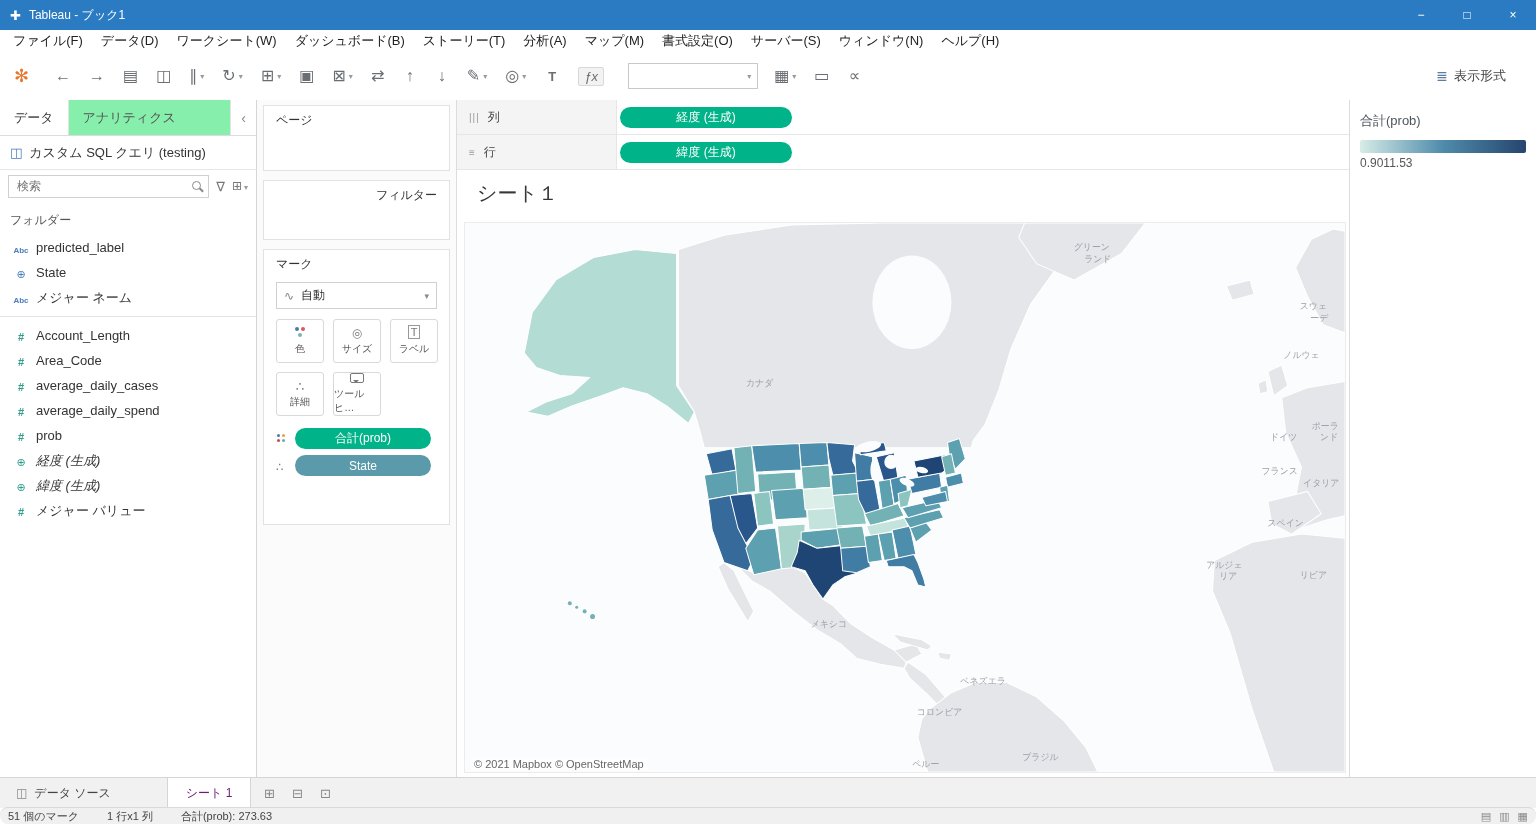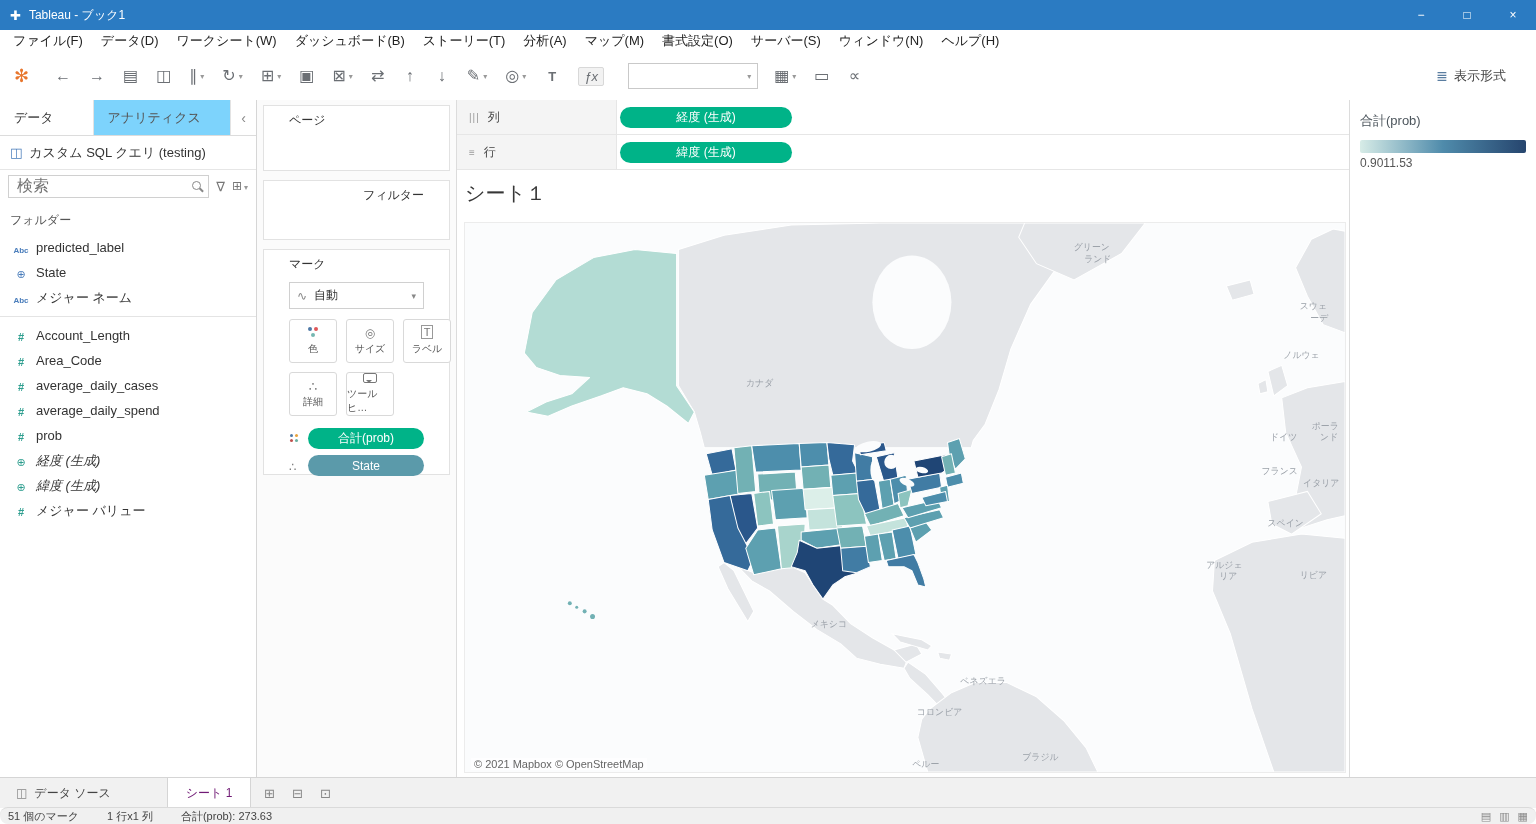--- a/index.html
+++ b/index.html
@@ -28,51 +28,51 @@
   .tb-item[data-name="show-mark-labels-icon"]{border:1px solid transparent;font-size:13px;font-weight:bold;}
   .showme{margin-left:auto;display:flex;align-items:center;gap:6px;font-size:13px;color:#444;padding-right:16px;}
   .showme .showme-icon{color:#5a7da0;font-size:14px;}
   
   .main{position:absolute;top:100px;left:0;right:0;bottom:46px;display:flex;}
   
   .left-panel{width:256px;border-right:1px solid #d6d6d6;display:flex;flex-direction:column;background:#fff;}
   .side-tabs{display:flex;height:35px;border-bottom:1px solid #dcdcdc;align-items:stretch;}
   .side-tab{display:flex;align-items:center;padding:0 14px;font-size:13px;color:#333;}
   .side-tab.active{background:#fff;font-weight:400;}
-  .side-tab.inactive{background:#7dd3fc;border-left:1px solid #e3e3e3;border-right:1px solid #e3e3e3;color:#555;flex:1;margin-left:25px;}
+  .side-tab.inactive{background:#86efac;border-left:1px solid #e3e3e3;border-right:1px solid #e3e3e3;color:#555;flex:1;}
   .side-collapse{margin-left:auto;display:flex;align-items:center;padding:0 10px;color:#888;font-size:14px;}
   .datasource-row{height:33px;display:flex;align-items:center;gap:7px;padding:0 10px;border-bottom:1px solid #e6e6e6;font-size:13px;color:#333;white-space:nowrap;}
   .ds-icon{color:#4a7dbb;font-size:13px;}
   .search-row{height:32px;display:flex;align-items:center;padding:0 8px;gap:7px;}
   .search-wrap{position:relative;flex:1;}
-  .search-wrap input{width:100%;box-sizing:border-box;height:23px;border:1px solid #d0d0d0;padding:0 22px 0 8px;font-size:16px;font-family:inherit;color:#333;outline:none;}
+  .search-wrap input{width:100%;box-sizing:border-box;height:23px;border:1px solid #d0d0d0;padding:0 22px 0 8px;font-size:12px;font-family:inherit;color:#333;outline:none;}
   .mag{position:absolute;right:8px;top:6px;width:7px;height:7px;border:1.4px solid #8a8a8a;border-radius:50%;}
   .mag::after{content:"";position:absolute;left:6px;top:7px;width:5px;height:1.6px;background:#8a8a8a;transform:rotate(45deg);}
   .funnel-icon{color:#777;font-size:13px;}
   .viewsel-icon{color:#777;font-size:12px;}
   .viewsel-icon::after{content:"▾";font-size:8px;color:#999;margin-left:2px;}
   .folders-label{font-size:12px;color:#555;margin:10px 10px 6px 10px;}
   .fields{display:flex;flex-direction:column;}
   .field{height:25px;display:flex;align-items:center;padding-left:8px;gap:2px;}
   .ficon{width:26px;flex-shrink:0;text-align:center;}
   .dims .ficon{color:#4a7dbb;}
   .meas .ficon{color:#2e9e8f;}
   [data-ficon="Abc"]::before{content:"Abc";font-size:8px;font-weight:bold;}
   [data-ficon="hash"]::before{content:"#";font-size:11px;font-weight:bold;}
   [data-ficon="globe"]::before{content:"⊕";font-size:11px;}
   .flabel{font-size:13px;color:#333;white-space:nowrap;}
   .flabel[data-italic="true"]{font-style:italic;}
   .field-divider{height:1px;background:#e4e4e4;margin:6px 0 6px 0;}
   
   .shelf-col{width:200px;border-right:1px solid #dcdcdc;background:#fbfbfb;padding:5px 6px;box-sizing:border-box;}
-  .card{background:#fff;border:1px solid #e2e2e2;margin-bottom:9px;padding:6px 25px;box-sizing:border-box;}
+  .card{background:#fff;border:1px solid #e2e2e2;margin-bottom:9px;padding:6px 12px;box-sizing:border-box;}
   .card-label{font-size:12px;color:#333;}
   .card-pages{height:66px;}
   .card-filters{height:60px;text-align:right;}
-  .card-marks{height:226px;}
+  .card-marks{height:276px;}
   .mark-type{margin-top:9px;height:25px;border:1px solid #d0d0d0;display:flex;align-items:center;padding:0 7px;gap:7px;font-size:12px;color:#333;background:#fff;}
   .mark-type .mt-icon{color:#888;font-size:12px;}
   .mark-type::after{content:"▾";margin-left:auto;font-size:9px;color:#888;}
   .mark-btns{margin-top:10px;display:flex;flex-wrap:wrap;gap:9px;width:176px;}
   .mark-btn{width:48px;height:44px;border:1px solid #d9d9d9;border-radius:3px;background:#fff;display:flex;flex-direction:column;align-items:center;justify-content:center;gap:4px;font-size:10px;color:#555;box-sizing:border-box;}
   .micon{display:block;height:12px;color:#777;}
   [data-micon="color"]{position:relative;width:12px;}
   [data-micon="color"]::before{content:"";position:absolute;left:1px;top:1px;width:4px;height:4px;border-radius:50%;background:#4e79a7;box-shadow:6px 0 0 #e05759,3px 6px 0 #76b7b2;}
   [data-micon="size"]::before{content:"◎";font-size:12px;}
   [data-micon="label"]::before{content:"T";font-size:11px;border:1px solid #999;padding:0 2px;}
@@ -87,21 +87,21 @@
   [data-picon="detail"]::before{content:"∴";font-size:12px;color:#777;}
   .pill{height:21px;border-radius:11px;color:#fff;font-size:12px;display:inline-flex;align-items:center;justify-content:center;white-space:nowrap;}
   .mark-pill{width:136px;}
   
   .view-col{flex:1;display:flex;flex-direction:column;background:#fff;min-width:0;}
   .shelf-row{height:34px;display:flex;align-items:center;border-bottom:1px solid #e6e6e6;}
   .shelf-label{width:160px;flex-shrink:0;height:100%;display:flex;align-items:center;gap:8px;padding-left:12px;box-sizing:border-box;background:#f4f4f4;border-right:1px solid #e6e6e6;font-size:12px;color:#444;}
   .shelf-glyph{color:#999;font-size:10px;letter-spacing:1px;}
   .shelf-pill{width:172px;margin-left:3px;}
   .sheet-area{flex:1;position:relative;background:#fff;}
-  .sheet-title{position:absolute;top:10px;left:8px;font-size:20px;color:#363636;}
+  .sheet-title{position:absolute;top:10px;left:20px;font-size:20px;color:#363636;}
   .map-wrap{position:absolute;left:7px;right:3px;top:52px;bottom:5px;background:#fbfcfd;border:1px solid #ececec;}
   .map-wrap svg{width:100%;height:100%;display:block;}
   .land{fill:#e4e6e9;stroke:#fff;stroke-width:1;}
   .water{fill:#fbfcfd;}
   .state{stroke:#fff;stroke-width:1;stroke-linejoin:round;}
   .maplabel{font-size:9px;fill:#9aa0a8;text-anchor:middle;font-family:"Liberation Sans","DejaVu Sans",sans-serif;}
   .attribution{position:absolute;left:6px;bottom:2px;font-size:11px;color:#666;background:rgba(255,255,255,.75);padding:0 3px;}
   
   .right-panel{width:186px;border-left:1px solid #dcdcdc;background:#fff;}
   .legend-card{margin:12px 10px;padding:0;}

